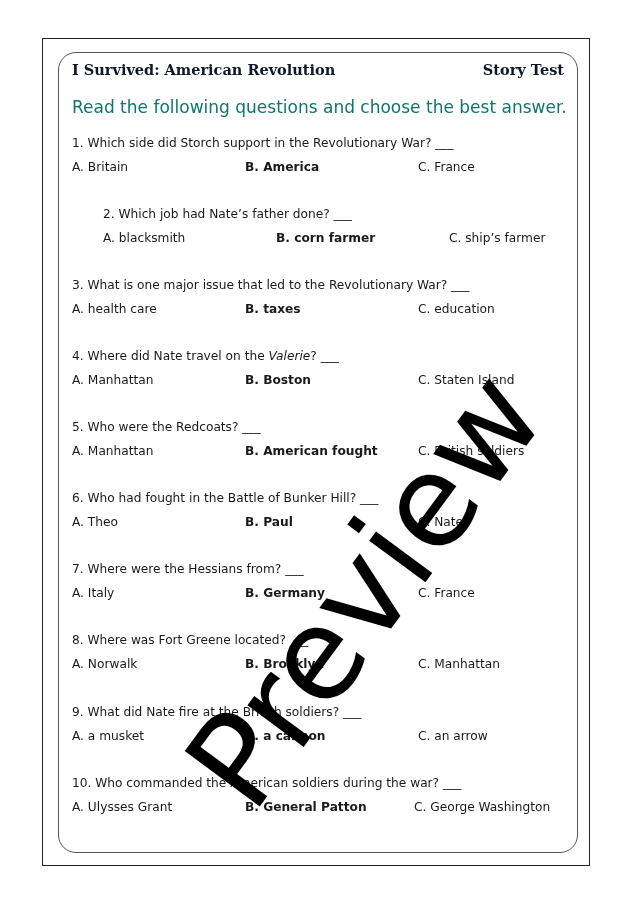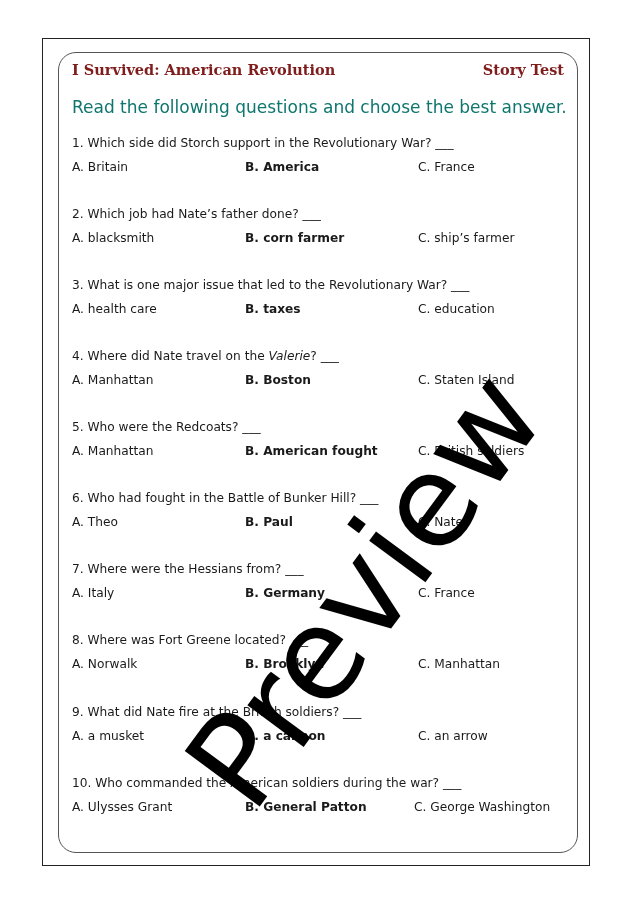--- a/index.html
+++ b/index.html
@@ -11,21 +11,21 @@
       position: absolute; left: 42px; top: 38px; width: 548px; height: 828px;
       border: 1px solid #222; box-sizing: border-box;
     }
     .inner-box {
       position: absolute; left: 58px; top: 52px; width: 520px; height: 801px;
       border: 1.5px solid #555; border-radius: 18px; box-sizing: border-box;
     }
     .header {
       position: absolute; left: 72px; top: 58px; width: 492px; height: 22px;
       display: flex; justify-content: space-between; align-items: center;
-      font-family: "DejaVu Serif", "Liberation Serif", serif; font-weight: bold; font-size: 14.5px; color: #7f1d1d;
+      font-family: "DejaVu Serif", "Liberation Serif", serif; font-weight: bold; font-size: 14.5px; color: #0f172a;
     }
     .instructions {
       position: absolute; left: 72px; top: 97px; font-size: 17px; color: #0f766e;
     }
     .question-block { position: absolute; left: 72px; width: 500px; font-size: 12.2px; }
     .question-text { height: 18px; line-height: 18px; white-space: nowrap; }
     .answers { margin-top: 6px; height: 18px; line-height: 18px; position: relative; }
     .answer { position: absolute; top: 0; white-space: nowrap; }
     .ans-a { left: 0; }
     .ans-b { left: 173px; font-weight: bold; }
@@ -55,21 +55,21 @@
 
 <div class="question-block" style="top:134px;">
   <div class="question-text">1. Which side did Storch support in the Revolutionary War? ___</div>
   <div class="answers">
     <span class="answer ans-a">A. Britain</span>
     <span class="answer ans-b">B. America</span>
     <span class="answer ans-c">C. France</span>
   </div>
 </div>
 
-<div class="question-block" style="top:205px;">
+<div class="question-block" style="top:205px;margin-left:31px;">
   <div class="question-text">2. Which job had Nate’s father done? ___</div>
   <div class="answers">
     <span class="answer ans-a">A. blacksmith</span>
     <span class="answer ans-b">B. corn farmer</span>
     <span class="answer ans-c">C. ship’s farmer</span>
   </div>
 </div>
 
 <div class="question-block" style="top:276px;">
   <div class="question-text">3. What is one major issue that led to the Revolutionary War? ___</div>

